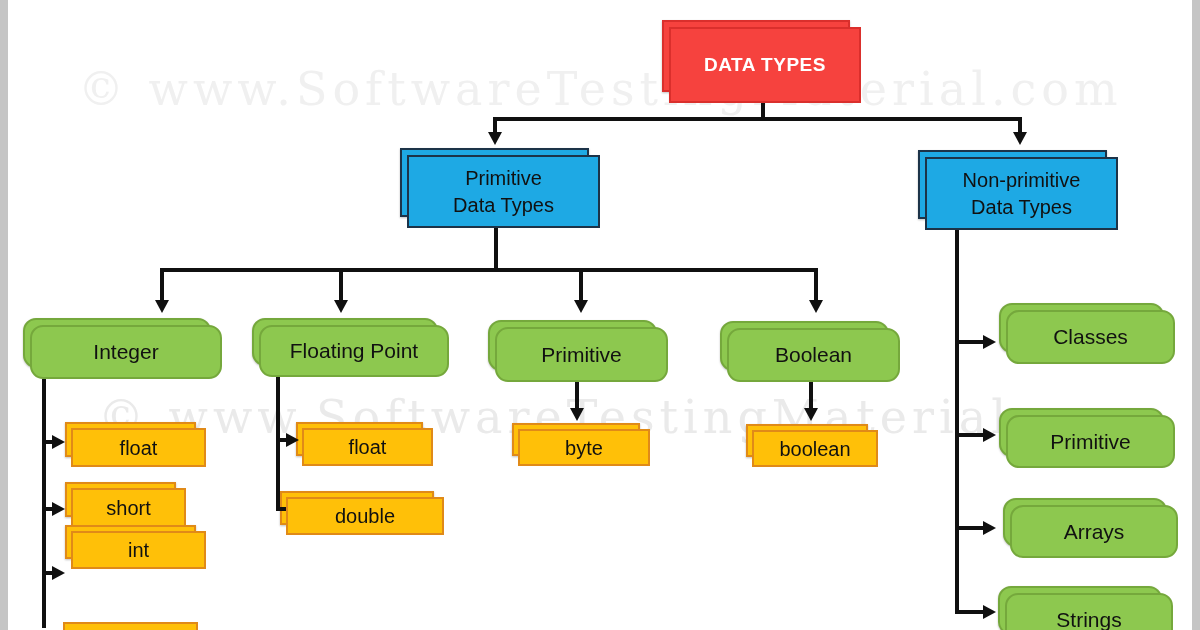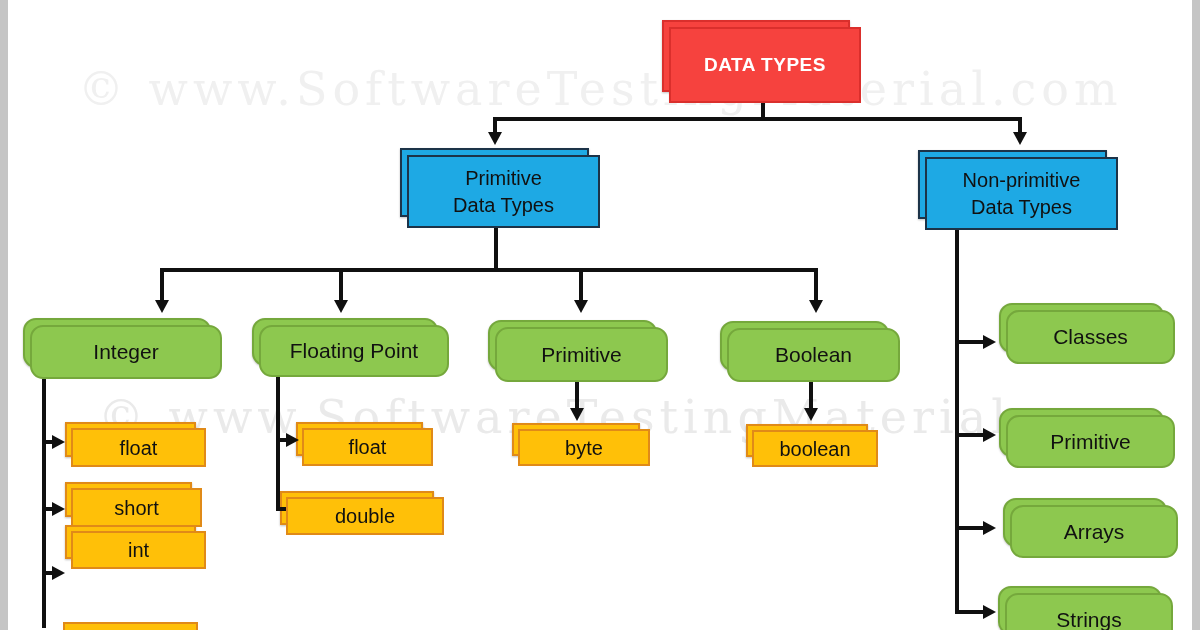--- a/index.html
+++ b/index.html
@@ -126,21 +126,21 @@
 <div class="node green" style="left:495px;top:327px;width:173px;height:55px">
   <span>Primitive</span>
 </div>
 <div class="node green" style="left:727px;top:328px;width:173px;height:54px">
   <span>Boolean</span>
 </div>
 
 <div class="node orange sm" style="left:71px;top:428px;width:135px;height:39px">
   <span>float</span>
 </div>
-<div class="node orange sm" style="left:71px;top:488px;width:131px;height:39px">
+<div class="node orange sm" style="left:71px;top:488px;width:115px;height:39px">
   <span>short</span>
 </div>
 <div class="node orange sm" style="left:71px;top:531px;width:135px;height:38px">
   <span>int</span>
 </div>
 
 <div class="backonly" style="left:63px;top:622px;width:135px;height:38px"></div>
 
 <div class="node orange sm" style="left:302px;top:428px;width:131px;height:38px">
   <span>float</span>

